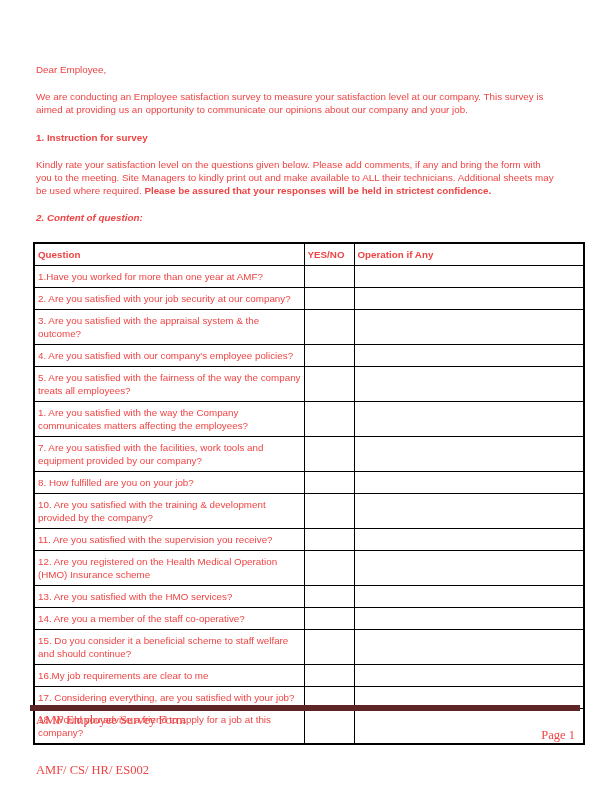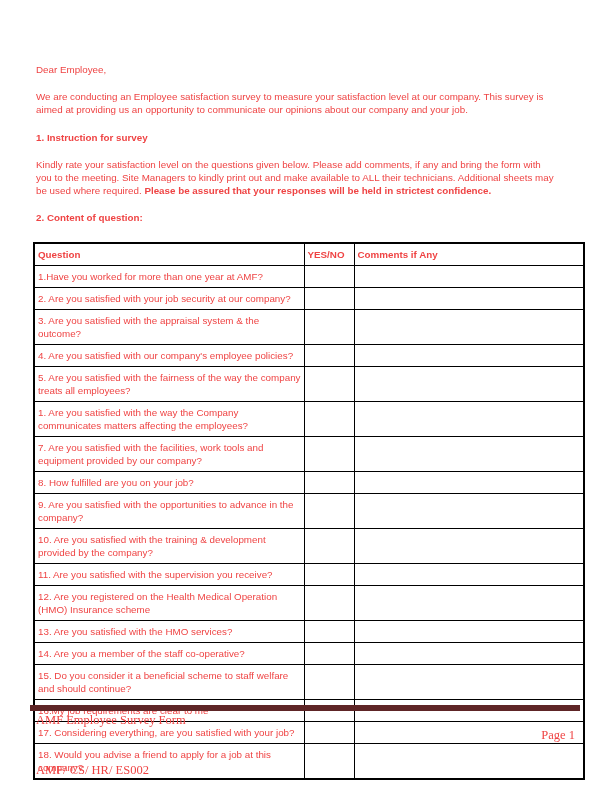--- a/index.html
+++ b/index.html
@@ -10,21 +10,21 @@
     background: #ffffff;
     color: #ef4444;
     font-family: "Liberation Sans", sans-serif;
     overflow: hidden;
   }
   .body-text { font-size: 9.8px; line-height: 13px; }
   .salutation { position: absolute; left: 36px; top: 63px; }
   .intro      { position: absolute; left: 36px; top: 90px; width: 540px; }
   .h-instruction { position: absolute; left: 36px; top: 131px; font-weight: bold; }
   .instr      { position: absolute; left: 36px; top: 158px; width: 545px; }
-  .h-content  { position: absolute; left: 36px; top: 211px; font-weight: bold; }
+  .h-content  { position: absolute; left: 36px; top: 211px; font-weight: bold; font-style: italic; }
   .bold-inline { font-weight: bold; text-align: right; }
 
   table.survey {
     position: absolute;
     left: 33px; top: 242px;
     width: 550px;
     border-collapse: collapse;
     table-layout: fixed;
     border: 2px solid #000;
   }
@@ -78,21 +78,21 @@
   <table class="survey">
     <colgroup>
       <col class="c-q">
         <col class="c-yn">
         <col class="c-cm">
     </colgroup>
     <thead>
       <tr>
         <th>Question</th>
         <th>YES/NO</th>
-        <th>Comments if Any</th>
+        <th>Operation if Any</th>
       </tr>
     </thead>
     <tbody id="survey-body">
         <tr>
           <td>1.Have you worked for more than one year at AMF?</td>
           <td></td>
           <td></td>
         </tr>
         <tr>
           <td>2. Are you satisfied with your job security at our company?</td>
@@ -119,25 +119,20 @@
           <td></td>
           <td></td>
         </tr>
         <tr>
           <td>7. Are you satisfied with the facilities, work tools and equipment provided by our company?</td>
           <td></td>
           <td></td>
         </tr>
         <tr>
           <td>8. How fulfilled are you on your job?</td>
-          <td></td>
-          <td></td>
-        </tr>
-        <tr>
-          <td>9. Are you satisfied with the opportunities to advance in the company?</td>
           <td></td>
           <td></td>
         </tr>
         <tr>
           <td>10. Are you satisfied with the training &amp; development provided by the company?</td>
           <td></td>
           <td></td>
         </tr>
         <tr>
           <td>11. Are you satisfied with the supervision you receive?</td>

